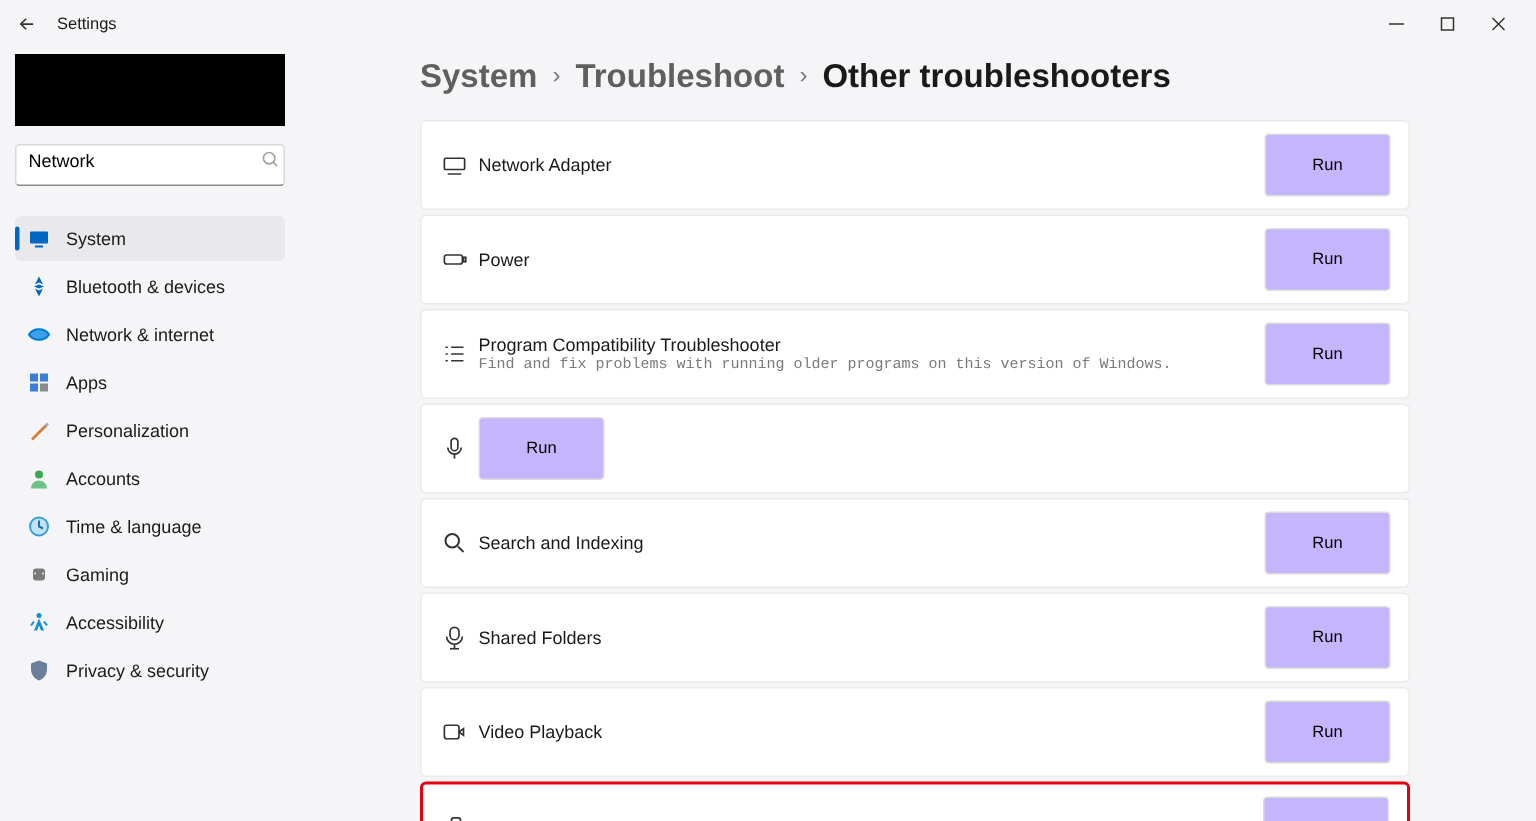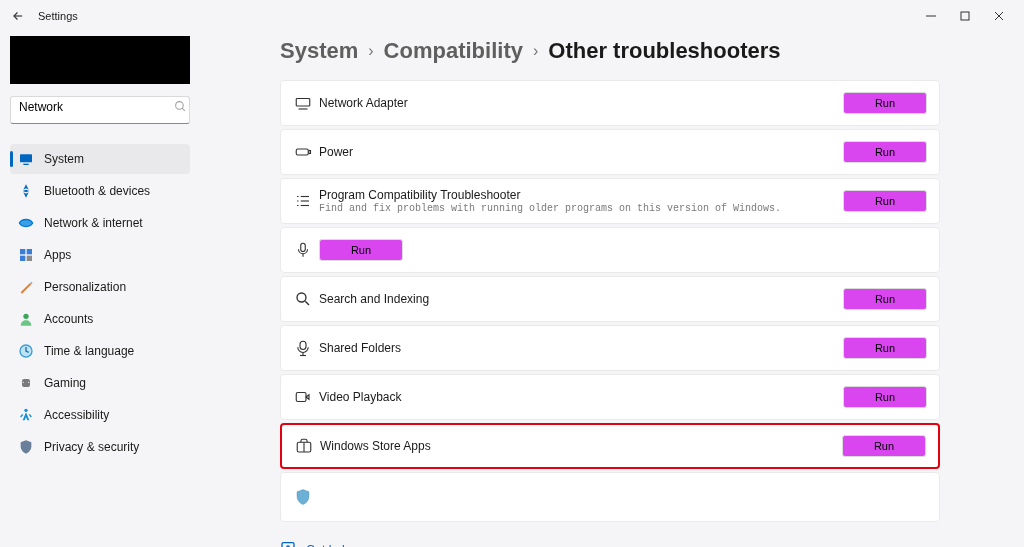--- a/index.html
+++ b/index.html
@@ -26,21 +26,21 @@
     .crumb-link { color:#5f5f5f; font-weight:600; }
     .crumb-sep { color:#777; font-size:16px; }
     .crumb-current { font-weight:600; color:#1a1a1a; }
     .ts-list { display:flex; flex-direction:column; gap:3px; width: 660px; }
     .ts-item { background:#fff; border:1px solid #eaeaea; border-radius:4px; min-height:46px; display:flex; align-items:center; padding:8px 12px; gap:6px; }
     .ts-item.highlight { border:2px solid #e3000f; }
     .ts-icon { width:20px; height:20px; display:flex; align-items:center; justify-content:center; color:#333; }
     .ts-text { display:flex; flex-direction:column; gap:1px; flex:1; }
     .ts-title { font-size:12px; }
     .ts-desc { font-size:10px; color:#7a7a7a;font-family:Liberation Mono, monospace; }
-    .run-btn { background:#d946ef; border:1px solid #dcdcdc; border-radius:3px; width:84px; height:22px; font-size:11px; cursor:pointer; }
+    .run-btn { background:#c4b5fd; border:1px solid #dcdcdc; border-radius:3px; width:84px; height:42px; font-size:11px; cursor:pointer; }
     .privacy-item { background:#fff; border:1px solid #eaeaea; border-radius:4px; min-height:50px; display:flex; align-items:center; padding:8px 12px; gap:14px; }
     .privacy-link { font-size:11.5px; color:#0067c0; cursor:pointer; }
     .help-link { display:flex; align-items:center; gap:10px; margin-top:18px; color:#0067c0; font-size:12px; cursor:pointer; }
     svg { flex-shrink:0; }
   </style>
 </head>
 <body>
 
 <div class="titlebar">
   <div class="titlebar-left">
@@ -174,21 +174,21 @@
           </span>
           <span>Privacy &amp; security</span>
         </div>
       </div>
   </div>
 
   <div class="main">
     <div class="breadcrumb">
       <span class="crumb-link">System</span>
       <span class="crumb-sep">›</span>
-      <span class="crumb-link">Compatibility</span>
+      <span class="crumb-link">Troubleshoot</span>
       <span class="crumb-sep">›</span>
       <span class="crumb-current">Other troubleshooters</span>
     </div>
 
     <div class="ts-list" id="ts-list">
         <div class="ts-item">
           <span class="ts-icon">
             <svg width="18" height="18" viewBox="0 0 24 24" fill="none" stroke="#333" stroke-width="1.5">
               <rect x="3" y="6" width="18" height="10" rx="1"></rect>
               <line x1="6" y1="20" x2="18" y2="20"></line>

